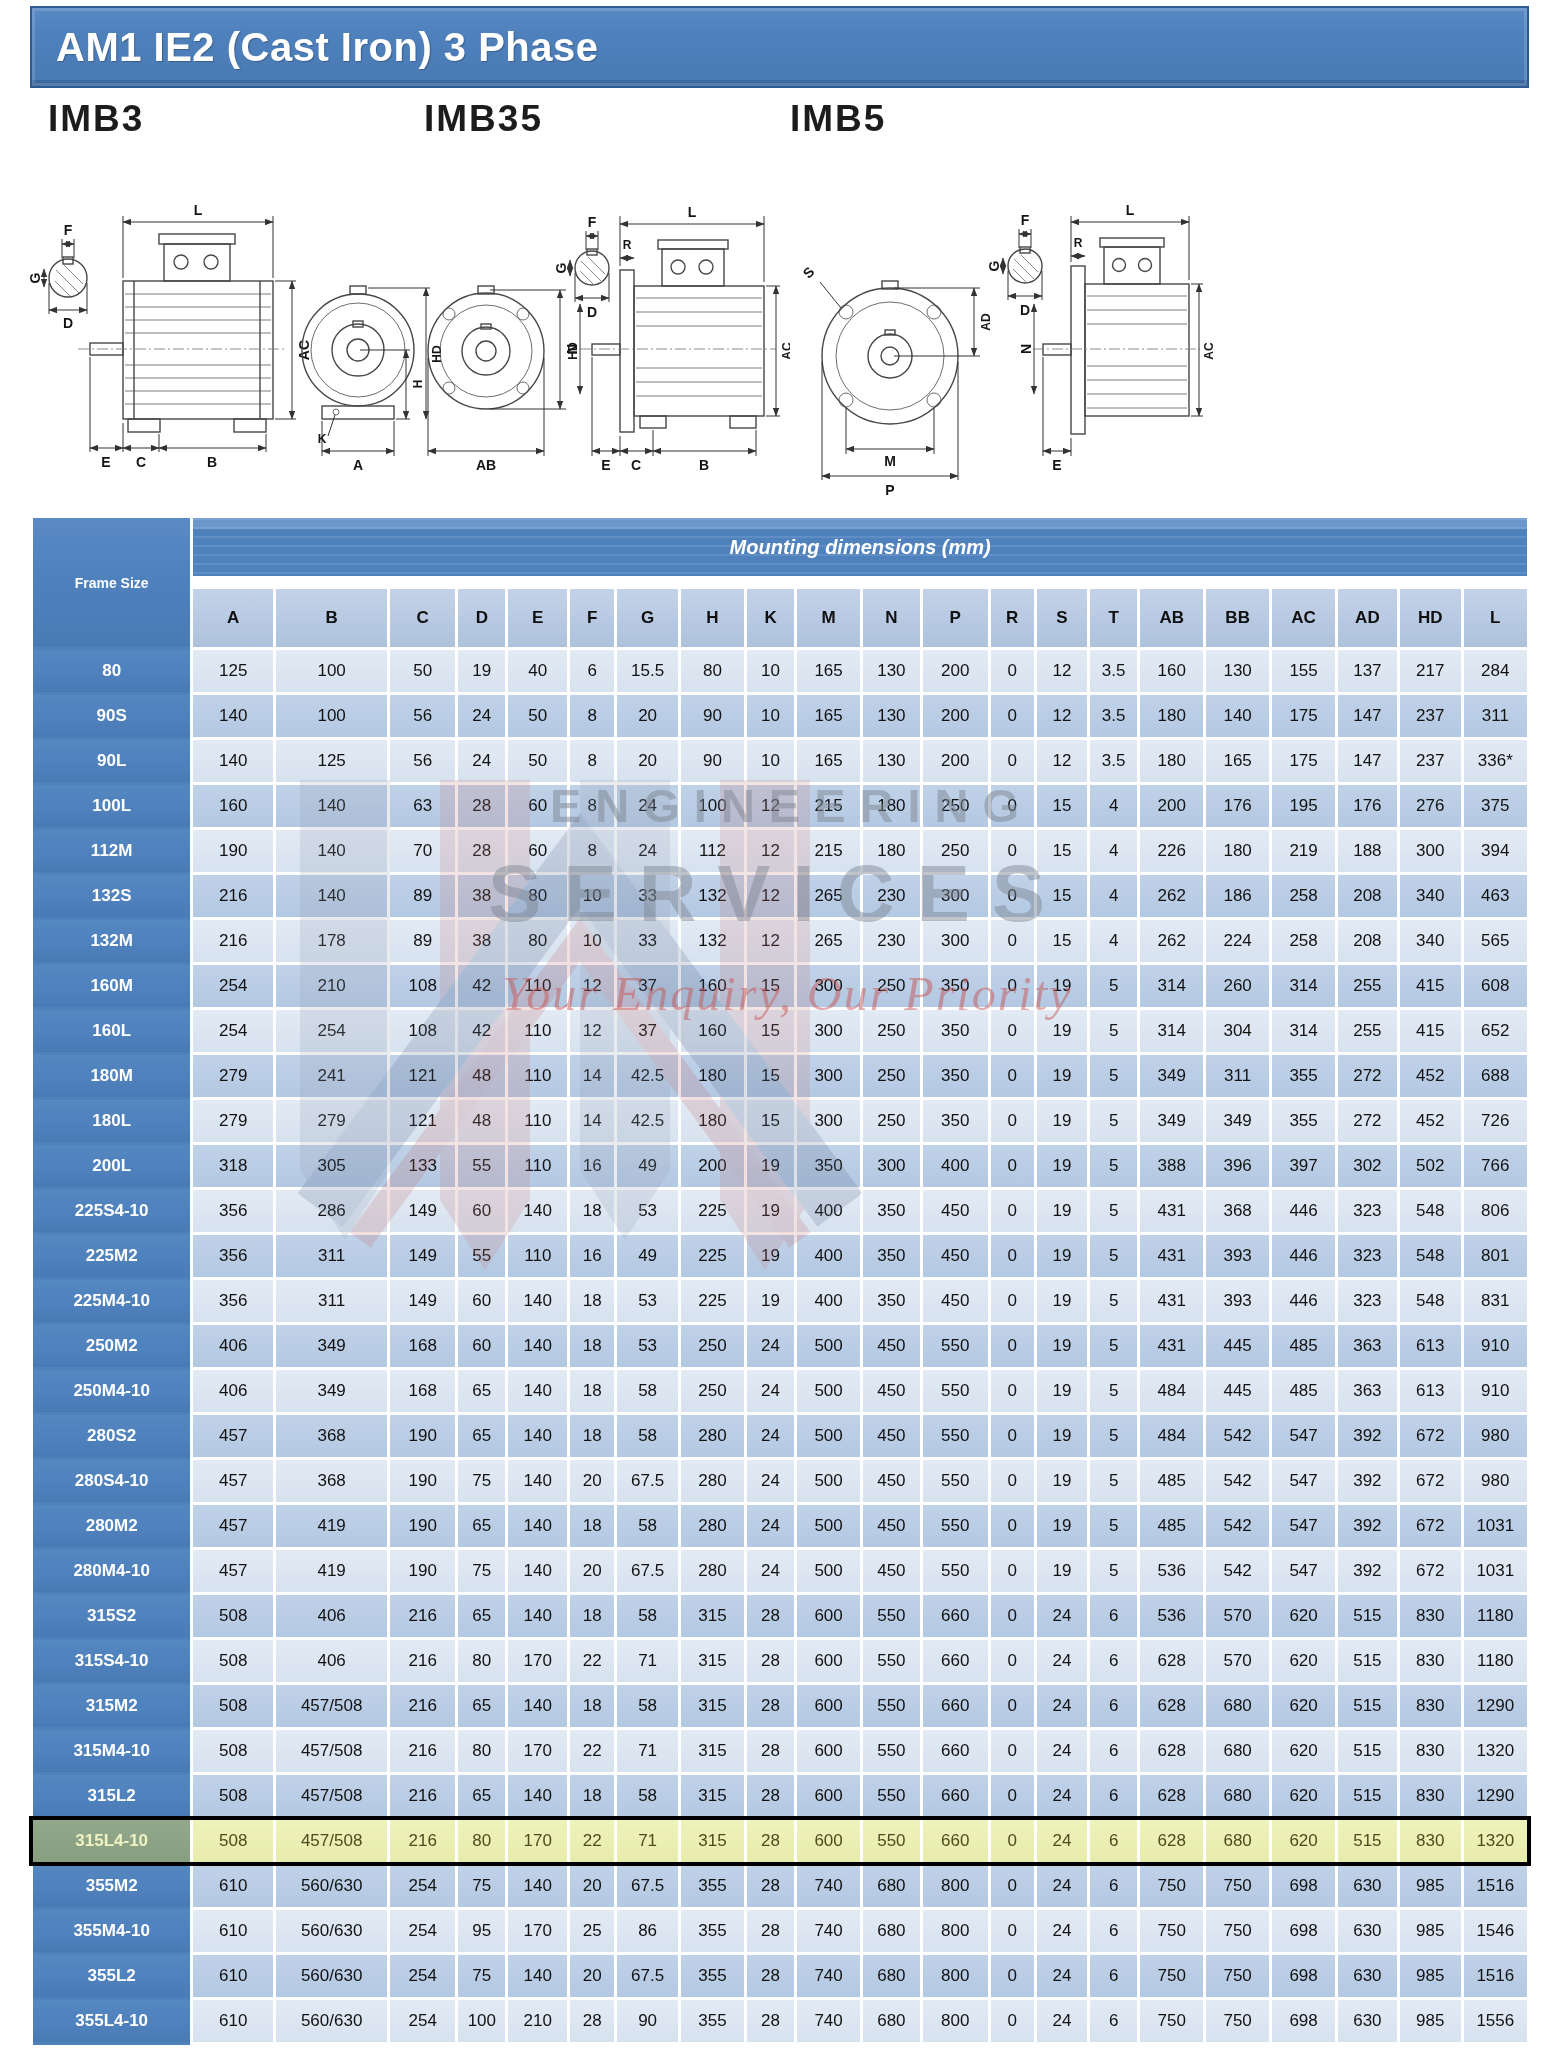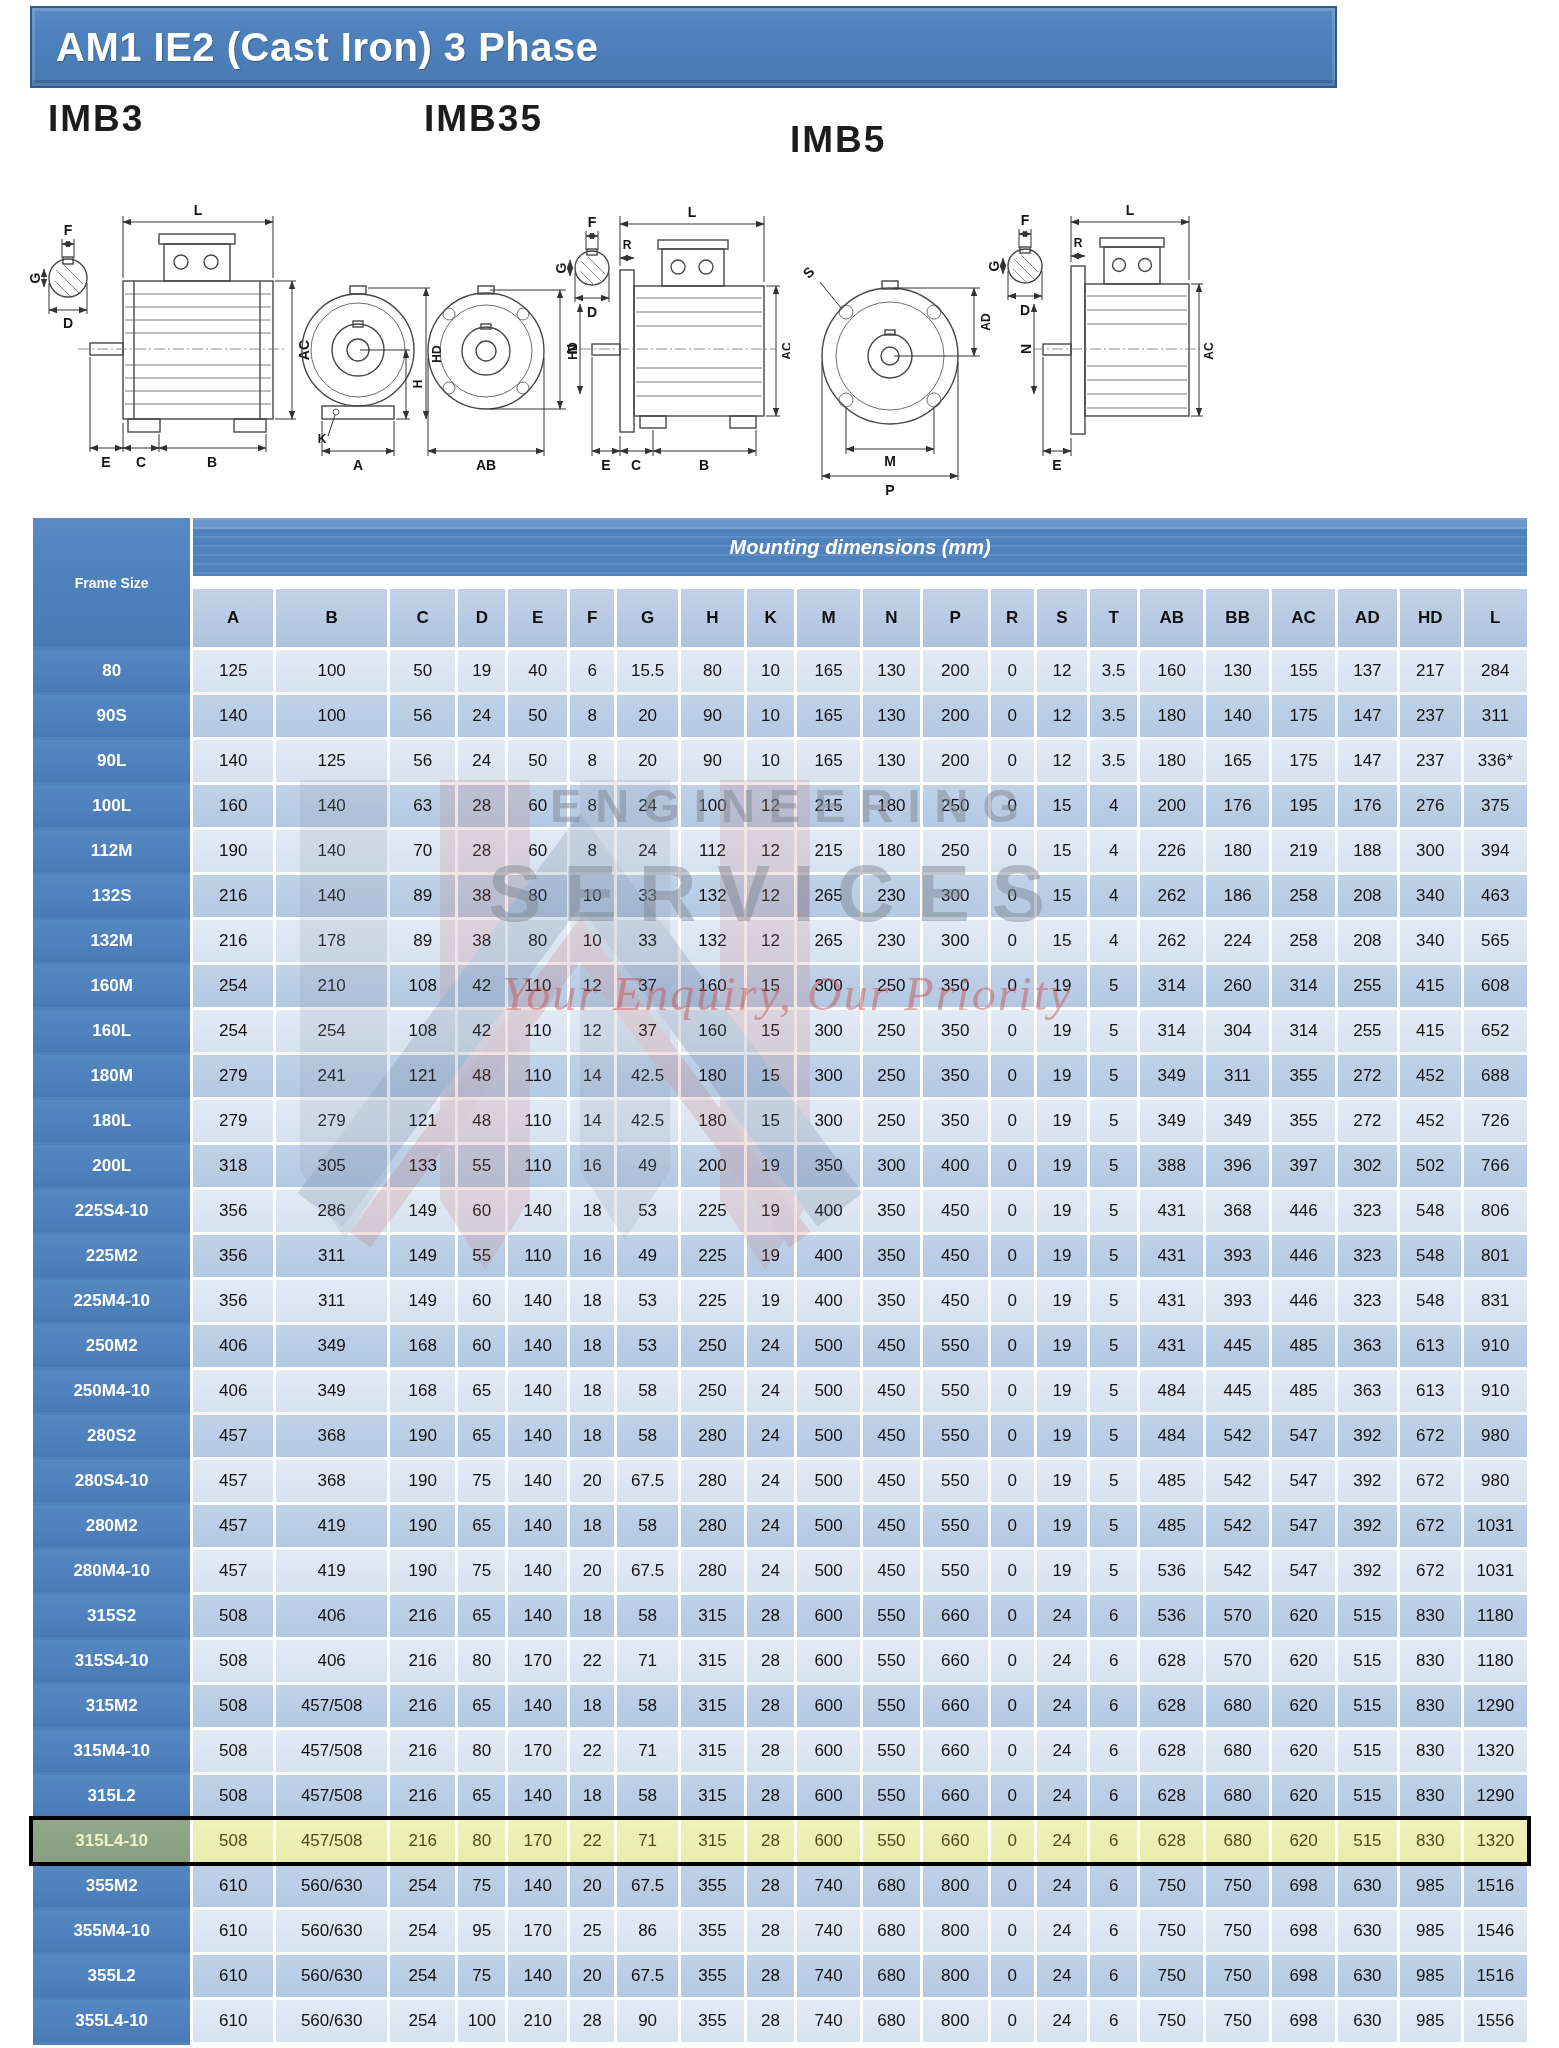--- a/index.html
+++ b/index.html
@@ -2,35 +2,35 @@
 <html><head>
 <meta charset="utf-8">
 <style>
   html,body{margin:0;padding:0;}
   body{
     width:1559px;height:2048px;position:relative;background:#ffffff;
     font-family:"Liberation Sans",sans-serif;overflow:hidden;
   }
   
   .titlebar{
-    position:absolute;left:30px;top:6px;width:1307px;height:82px;
+    position:absolute;left:30px;top:6px;width:1499px;height:82px;
     background:linear-gradient(#5b8ac4,#4f81bd 30%,#4879b2);
     border:2px solid #2d5a92;box-sizing:border-box;
     box-shadow:inset 0 0 0 3px rgba(255,255,255,.14), inset 0 -6px 0 rgba(20,50,90,.25);
     display:flex;align-items:center;
   }
   .titlebar .t{
     color:#fff;font-size:40px;font-weight:bold;margin-left:24px;letter-spacing:.5px;
     text-shadow:1px 1px 1px rgba(0,0,0,.25);
   }
   
   .dwg-title{position:absolute;font-size:37px;font-weight:bold;color:#1c1c1c;letter-spacing:2px;}
   #t-imb3{left:48px;top:98px;}
   #t-imb35{left:424px;top:98px;}
-  #t-imb5{left:790px;top:98px;margin-top:21px;}
+  #t-imb5{left:790px;top:98px;}
   svg.dwg{position:absolute;top:118px;}
   #svg-imb3{left:28px;}
   #svg-imb35{left:420px;}
   #svg-imb5{left:788px;}
   .obj{fill:none;stroke:#474747;stroke-width:1.4px;}
   .thin{stroke-width:.8px;}
   .fin{fill:none;stroke:#5a5a5a;stroke-width:.8px;}
   .cl{stroke:#808080;stroke-width:.9px;stroke-dasharray:11 3 2 3;}
   .dim,.ext{stroke:#333;stroke-width:1px;fill:none;}
   .hatch{stroke:#8a8a8a;stroke-width:1px;}

